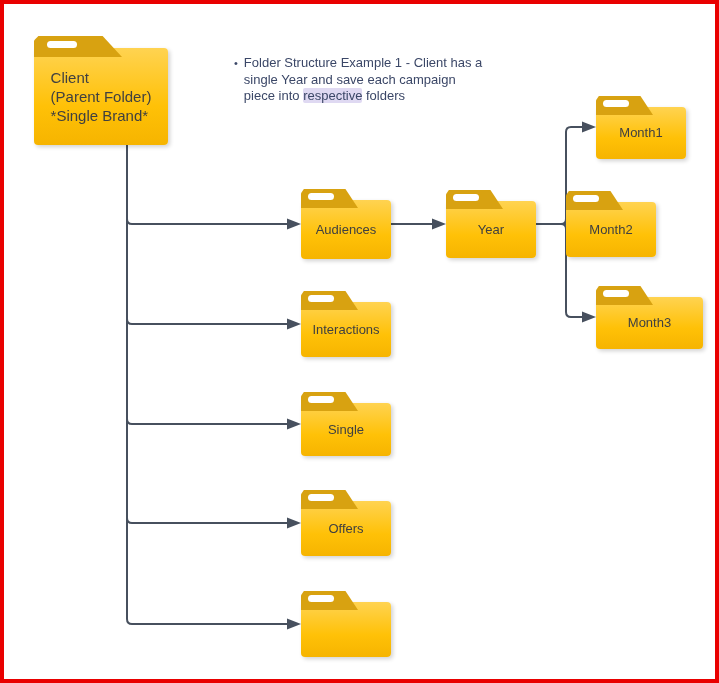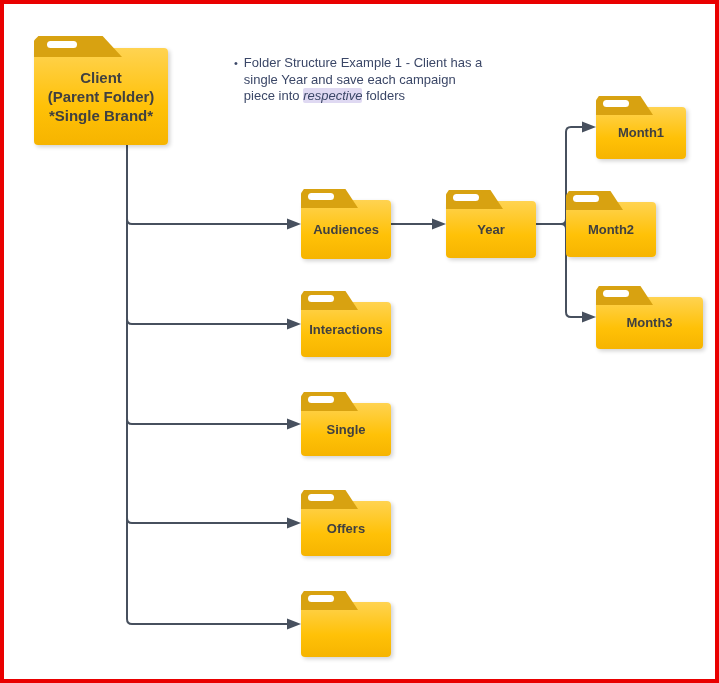--- a/index.html
+++ b/index.html
@@ -30,37 +30,36 @@
     clip-path:polygon(0 22%,5% 0,78% 0,100% 100%,0 100%);
     z-index:2;
   }
   .fslot{
     position:absolute;left:7px;top:4px;width:26px;height:7px;
     background:#fff;border-radius:3.5px;
   }
   .flabel{
     position:absolute;left:0;right:0;top:11px;bottom:0;z-index:3;
     display:flex;align-items:center;justify-content:center;
-    text-align:center;padding:0 8px;
+    padding:0 8px;
     font-size:13px;line-height:16px;color:var(--c-label,#404040);
     white-space:pre-line;
-    font-weight:bold;
   }
   .folder.client .ftab{width:88px;height:21px;}
   .folder.client .fslot{left:13px;top:5px;width:30px;height:7px;}
   .folder.client .fbody{top:12px;}
   .folder.client .flabel{top:12px;font-size:15px;line-height:19px;}
 
   .annotation{
     position:absolute;left:230px;top:51px;width:268px;z-index:2;
     display:flex;gap:6px;
     font-size:13px;line-height:16.5px;color:var(--c-note,#3B4767);
   }
   .annotation .bullet{font-size:11px;line-height:17px;}
-  .annotation .hl{background:var(--c-hl,#DFD9F2);border-radius:2px;font-style:italic;}
+  .annotation .hl{background:var(--c-hl,#DFD9F2);border-radius:2px;}
 </style>
 </head>
 <body>
 
 <div class="frame">
 
   <svg class="connectors" width="719" height="683">
     <path d="M123 141 L123 615 Q123 620 128 620 L283 620"></path>
     <path d="M123 215 Q123 220 128 220 L283 220"></path>
     <path d="M123 315 Q123 320 128 320 L283 320"></path>

